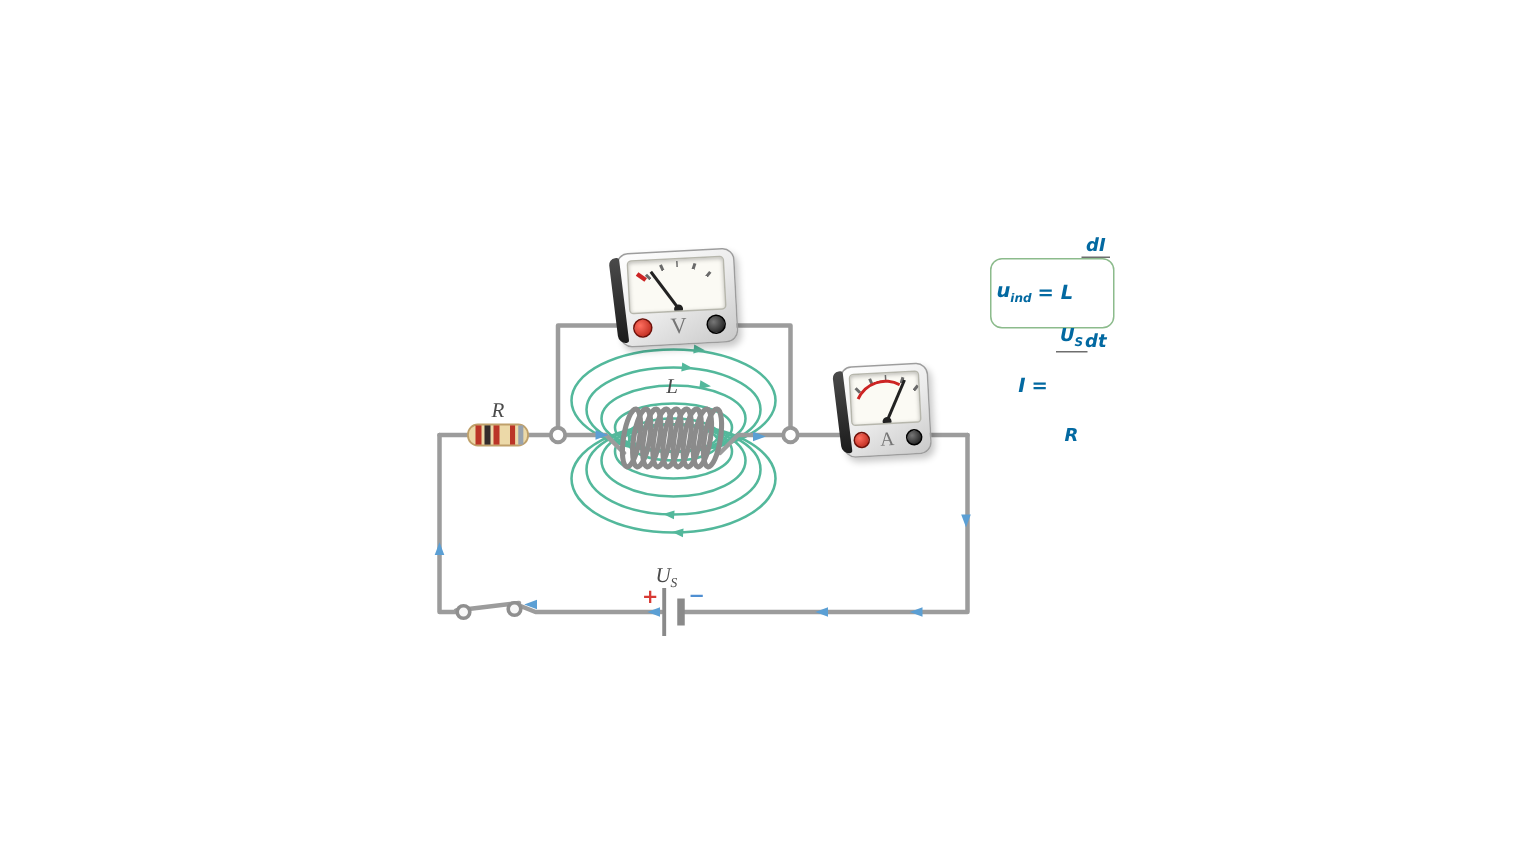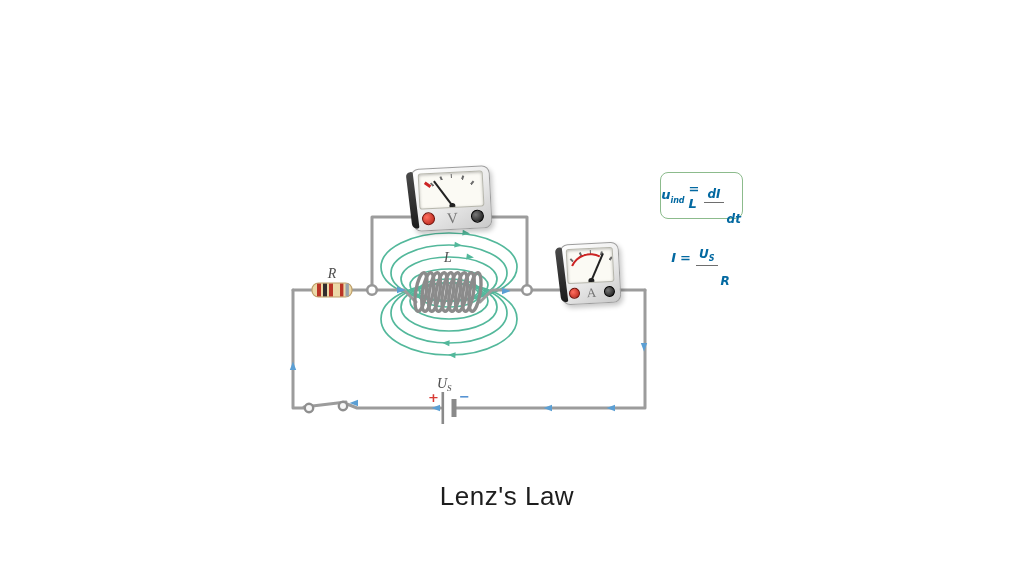--- a/index.html
+++ b/index.html
@@ -50,21 +50,21 @@
   .ammeter .term{width:9px;height:9px;}
   .ammeter .term.red{left:10%;}
   .ammeter .term.dark{right:8%;}
   .ammeter .letter{font-size:13px;}
 
   
   .formula{position:absolute;display:flex;align-items:center;justify-content:center;
            font:italic bold 13px "DejaVu Sans",sans-serif;color:#0369a1;}
   .formula sub{font-size:8px;}
   .formula .piece{margin:0 2px;}
-  .frac{display:inline-flex;align-items:center;
+  .frac{display:inline-flex;flex-direction:column;align-items:center;
         line-height:1.1;margin-left:3px;font-size:12px;}
   .frac .num{padding:0 3px 1px 3px;border-bottom:1.4px solid #6e6e6e;}
   .frac .den{padding:1px 3px 0 3px;margin-top:48px;}
   .formula-box{left:660px;top:172px;width:81px;height:45px;background:#ffffff;
         border:1.6px solid #8cbb8c;border-radius:8px;}
   .formula-ohm{left:662px;top:239px;width:78px;height:36px;}
 
   
   .title{position:absolute;left:0;top:481px;width:1014px;text-align:center;
          font-size:26px;color:#1d1d1d;letter-spacing:0.5px;}
@@ -205,15 +205,14 @@
 
   <div class="formula formula-ohm">
     <span class="piece">I</span>
     <span class="piece">=</span>
     <span class="frac">
       <span class="num"><span>U</span><sub>S</sub></span>
       <span class="den">R</span>
     </span>
   </div>
 
-  <div class="title">Lenz's Law</div>
 
 </div>
 
 </body></html>

